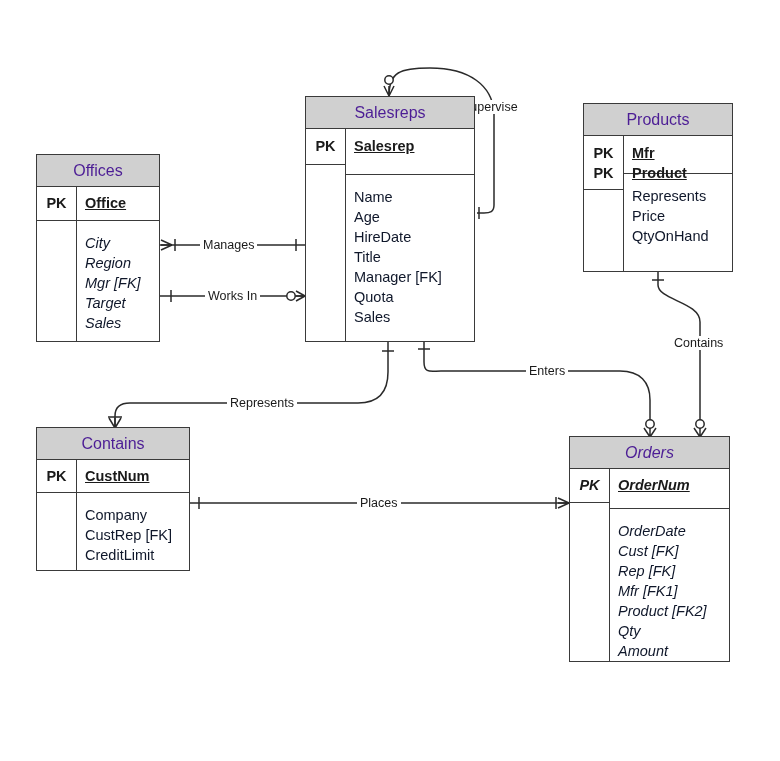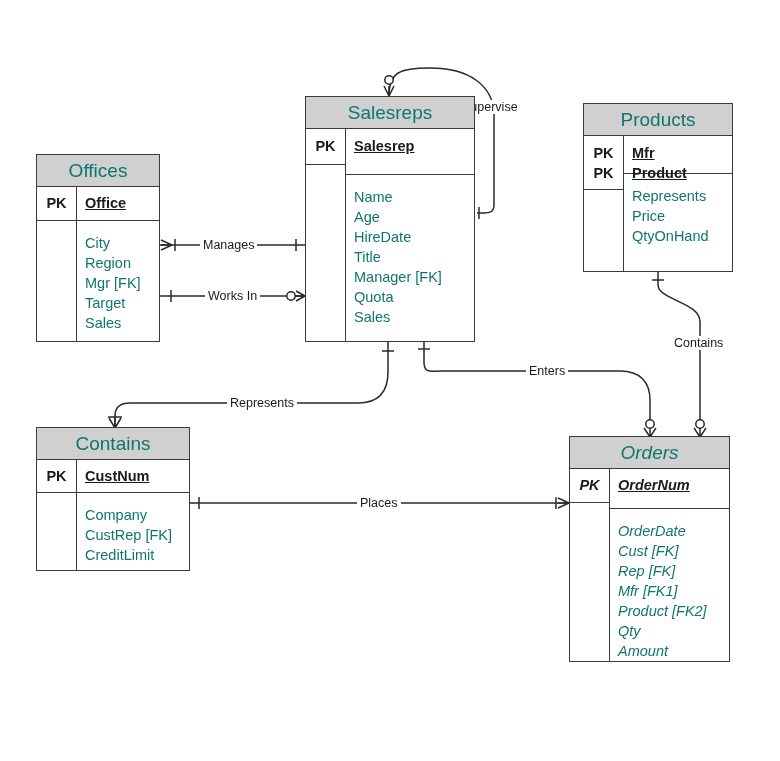--- a/index.html
+++ b/index.html
@@ -25,22 +25,22 @@
   }
   .entity {
     position: absolute;
     border: 1.6px solid #3a3a3a;
     background: #ffffff;
     box-sizing: border-box;
   }
   .ent-title {
     background: #d0d0d0;
     border-bottom: 1.6px solid #3a3a3a;
-    font-size: 19px;
-    color: #0f766e;
+    font-size: 16px;
+    color: #4c1d95;
     line-height: 1;
     display: flex;
     align-items: center;
     justify-content: center;
     box-sizing: border-box;
   }
   .ent-body {
     display: flex;
     box-sizing: border-box;
   }
@@ -78,21 +78,21 @@
     font-size: 14.5px;
     font-weight: bold;
     color: #1a1a1a;
     text-decoration: underline;
     line-height: 20px;
     padding-left: 8px;
     white-space: nowrap;
   }
   .attr {
     font-size: 14.5px;
-    color: #0f766e;
+    color: #0f172a;
     line-height: 20px;
     padding-left: 8px;
     white-space: nowrap;
   }
   .rel-label {
     position: absolute;
     font-size: 12.5px;
     color: #1a1a1a;
     background: #ffffff;
     padding: 0 3px;
@@ -188,21 +188,21 @@
       <div class="key-col" style="width:40px;">
         <div class="pk-row" style="height:34px; padding-top:6px;">
           <div class="pk-tag">PK</div>
         </div>
         <div class="nonkey-row" style="height:118px;"></div>
       </div>
       <div class="attr-col">
         <div class="pk-row" style="height:34px; padding-top:6px;">
           <div class="pk-name">Office</div>
         </div>
-        <div class="nonkey-row" style="height:118px; padding-top:12px;">
+        <div class="nonkey-row" style="height:118px; padding-top:12px;font-style:italic;">
           <div class="attr">City</div>
           <div class="attr">Region</div>
           <div class="attr">Mgr [FK]</div>
           <div class="attr">Target</div>
           <div class="attr">Sales</div>
         </div>
       </div>
     </div>
   </div>
 

